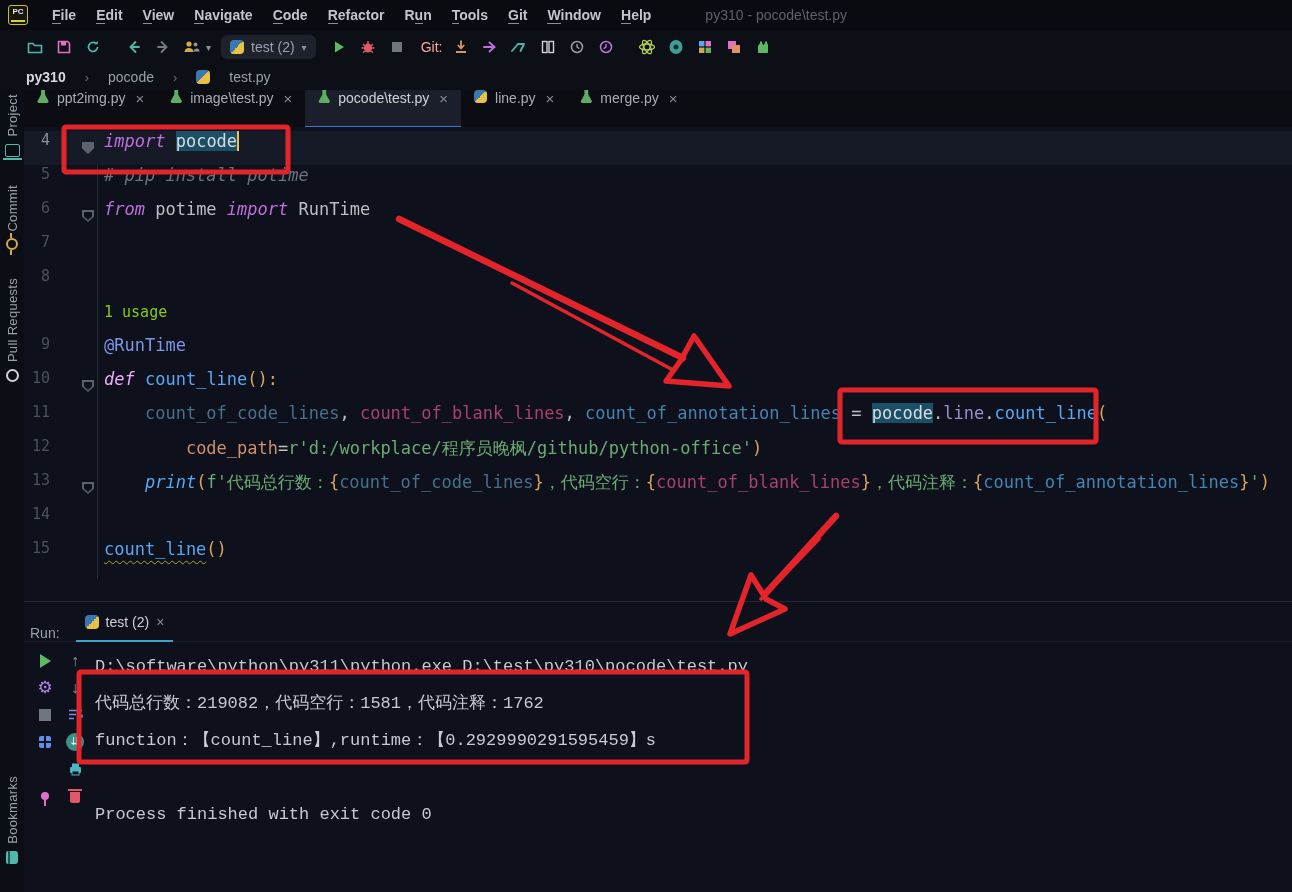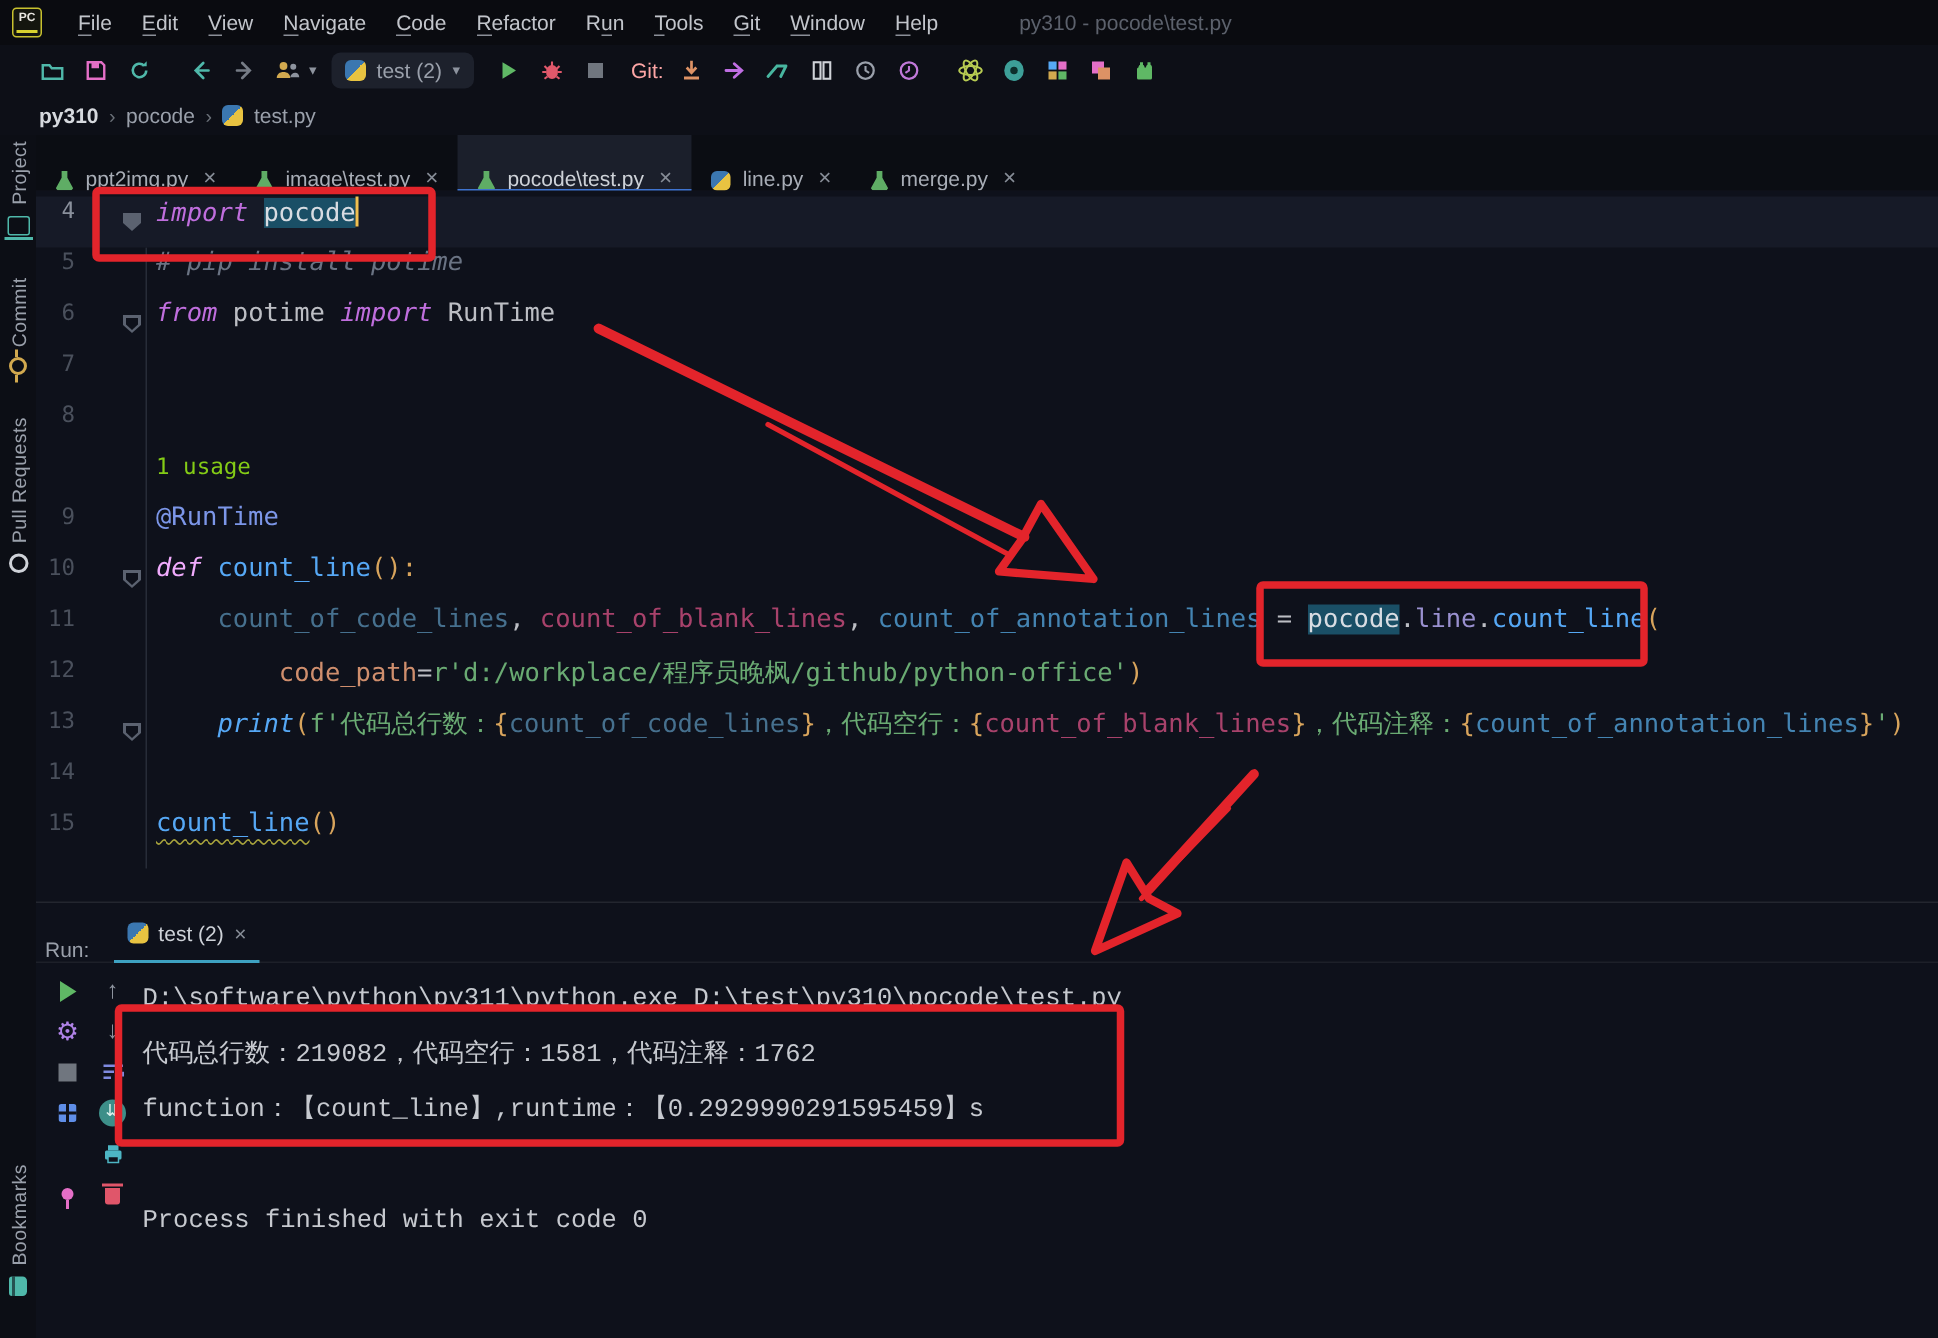--- a/index.html
+++ b/index.html
@@ -6,40 +6,40 @@
     font-family:"Liberation Sans",sans-serif;-webkit-font-smoothing:antialiased;}
   #app{position:relative;width:1292px;height:892px;background:#0e111b;}
 
   
   .titlebar{position:absolute;left:0;top:0;right:0;height:30px;background:#0a0b10;
     display:flex;align-items:center;padding-left:8px;}
   .pclogo{width:18px;height:18px;border:1px solid #c8c12f;border-radius:3px;position:relative;
     color:#e8e6e0;font-size:8px;font-weight:bold;display:flex;align-items:flex-start;justify-content:center;
     background:#14160f;line-height:11px;}
   .pclogo::after{content:"";position:absolute;left:2px;right:2px;bottom:2px;height:2px;background:#d8d22f;}
-  .menu{display:flex;align-items:flex-end;margin-left:14px;}
+  .menu{display:flex;align-items:flex-end;margin-left:14px;font-weight:bold;}
   .menu-item{padding:0 10px;color:#c2c5cb;font-size:14px;height:30px;line-height:30px;cursor:default;}
   .menu-item u{text-decoration:none;border-bottom:1px solid #8b8f98;}
   .win-title{margin-left:44px;color:#5c616c;font-size:14px;}
 
   
   .toolbar{position:absolute;left:0;top:30px;right:0;height:34px;background:#0d0f17;
     display:flex;align-items:center;padding-left:26px;}
   .tb-ic{width:18px;height:18px;display:flex;align-items:center;justify-content:center;flex:none;margin-right:11px;}
   .tb-gap{width:12px;flex:none;}
   .caret{color:#8d939e;font-size:10px;margin-left:-6px;margin-right:10px;}
   .runconfig{height:24px;background:#1d212c;border-radius:6px;display:flex;align-items:center;
     gap:7px;padding:0 9px;margin-right:14px;color:#9aa0ab;font-size:14px;}
   .pyicon{width:14px;height:14px;border-radius:4px;flex:none;
     background:linear-gradient(135deg,#3b77b0 0 50%,#e8c341 50% 100%);}
   .gitlabel{color:#fca5a5;font-size:14px;margin:0 10px 0 4px;}
 
   
   .breadcrumbs{position:absolute;left:0;top:64px;right:0;height:26px;background:#0d0f17;
-    border-bottom:1px solid #16181f;display:flex;align-items:center;padding-left:26px;gap:7px;font-size:14px;}
+    border-bottom:1px solid #16181f;display:flex;align-items:center;padding-left:26px;gap:19px;font-size:14px;}
   .bc-root{color:#d6d9de;font-weight:bold;}
   .bc-sep{color:#6a7078;font-size:13px;}
   .bc-item{color:#9aa0ab;}
 
   
   .leftstrip{position:absolute;left:0;top:90px;bottom:0;width:24px;background:#0c0e15;
     border-right:1px solid #181b23;display:flex;flex-direction:column;align-items:center;padding-top:4px;}
   .strip-item{display:flex;flex-direction:column;align-items:center;gap:7px;margin-bottom:28px;cursor:default;}
   .strip-label{writing-mode:vertical-rl;transform:rotate(180deg);color:#9aa0ab;font-size:13px;letter-spacing:.3px;}
   .strip-spacer{flex:1;}
@@ -50,21 +50,21 @@
   .ic-commit::before{top:-7px;} .ic-commit::after{bottom:-7px;}
   .ic-pr{width:9px;height:9px;border:2px solid #cfd2d8;border-radius:50%;position:relative;}
   .ic-book{width:12px;height:13px;background:#4fb8aa;border-radius:2px 3px 3px 2px;position:relative;}
   .ic-book::before{content:"";position:absolute;left:2px;top:0;bottom:0;width:2px;background:#0c0e15;opacity:.6;}
 
   
   .main{position:absolute;left:24px;top:90px;right:0;bottom:0;}
 
   .tabbar{position:absolute;left:0;top:0;right:0;height:37px;background:#0b0d13;
     border-bottom:1px solid #14161d;display:flex;}
-  .tab{display:flex;align-items:flex-end;gap:8px;padding:0 13px;font-size:14px;color:#a8adb6;cursor:default;position:relative;}
+  .tab{display:flex;align-items:flex-start;gap:8px;padding:0 13px;font-size:14px;color:#a8adb6;cursor:default;position:relative;}
   .tab.active{background:#1b1f2b;color:#ced2d8;}
   .tab.active::after{content:"";position:absolute;left:0;right:0;bottom:-1px;height:2px;background:#3f74d0;}
   .tab .close{color:#868c96;font-size:15px;margin-left:2px;}
   .flaskicon{width:12px;height:13px;background:#5fad65;flex:none;
     clip-path:polygon(34% 0,66% 0,66% 34%,98% 88%,88% 100%,12% 100%,2% 88%,34% 34%);}
   .tab .pyicon{width:13px;height:13px;}
 
   
   .editor{position:absolute;left:0;right:0;top:37px;height:474px;background:#0e111b;overflow:hidden;}
   .guide{position:absolute;left:73px;top:38px;width:1px;height:414px;background:#272c38;}

